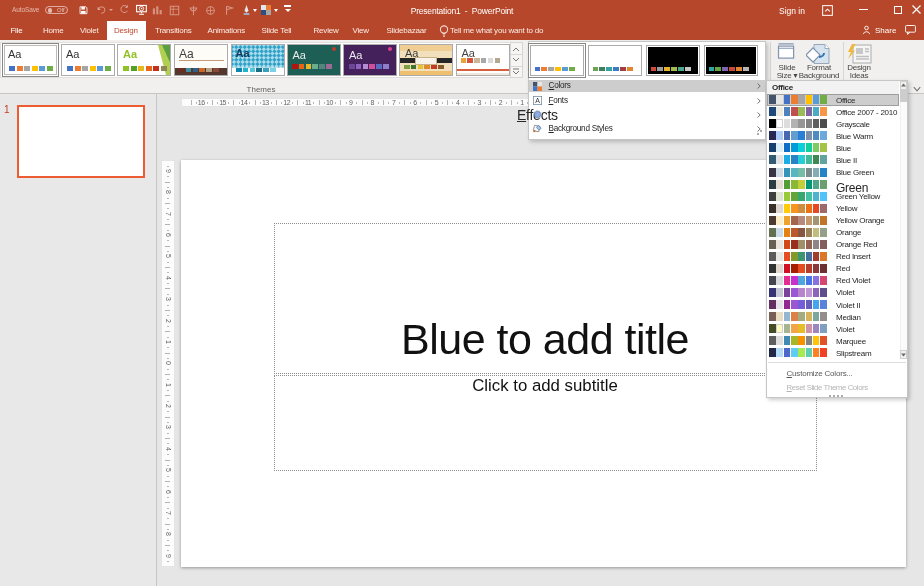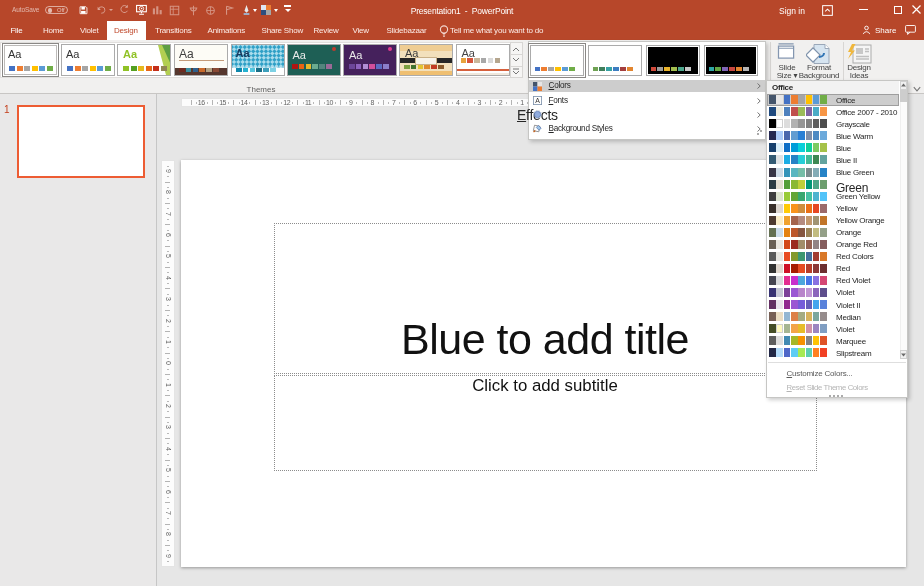--- a/index.html
+++ b/index.html
@@ -75,21 +75,21 @@
 <svg class="abs" style="left:912px;top:5px;" width="9" height="9" viewBox="0 0 9 9">
 <path d="M0.5 0.5 L8.5 8.5 M8.5 0.5 L0.5 8.5" stroke="#fff" stroke-width="1.2"></path>
   </svg>
 <div class="abs" style="left:0;top:20px;width:924px;height:20px;background:#B7472A;"></div>
 <div class="abs" style="left:106.5px;top:20.5px;width:39px;height:19.5px;background:#fff;"></div>
 <div class="abs" style="left:10.4px;top:26px;color:#fff;font-size:8px;letter-spacing:-0.2px;">File</div>
 <div class="abs" style="left:42.9px;top:26px;color:#FDEDE8;font-size:8px;letter-spacing:-0.2px;">Home</div>
 <div class="abs" style="left:79.9px;top:26px;color:#FDEDE8;font-size:8px;letter-spacing:-0.2px;">Violet</div>
 <div class="abs" style="left:155px;top:26px;color:#FDEDE8;font-size:8px;letter-spacing:-0.2px;">Transitions</div>
 <div class="abs" style="left:207.5px;top:26px;color:#FDEDE8;font-size:8px;letter-spacing:-0.2px;">Animations</div>
-<div class="abs" style="left:261.5px;top:26px;color:#FDEDE8;font-size:8px;letter-spacing:-0.2px;">Share Show</div>
+<div class="abs" style="left:261.5px;top:26px;color:#FDEDE8;font-size:8px;letter-spacing:-0.2px;">Slide Tell</div>
 <div class="abs" style="left:313.5px;top:26px;color:#FDEDE8;font-size:8px;letter-spacing:-0.2px;">Review</div>
 <div class="abs" style="left:352.5px;top:26px;color:#FDEDE8;font-size:8px;letter-spacing:-0.2px;">View</div>
 <div class="abs" style="left:386.5px;top:26px;color:#FDEDE8;font-size:8px;letter-spacing:-0.2px;">Slidebazaar</div>
 <div class="abs" style="left:114px;top:26px;color:#C0492C;font-size:8px;letter-spacing:-0.2px;">Design</div>
 <svg class="abs" style="left:439px;top:25px;" width="10" height="13" viewBox="0 0 10 13">
 <circle cx="5" cy="4.5" r="3.6" fill="none" stroke="#F3D8D0" stroke-width="1.1"></circle>
 <path d="M3.7 8.5h2.6M3.9 10h2.2M4.3 11.5h1.4" stroke="#F3D8D0" stroke-width="1"></path>
   </svg>
 <div class="abs" style="left:450px;top:26px;color:#FDEDE8;font-size:8px;letter-spacing:-0.2px;">Tell me what you want to do</div>
 <svg class="abs" style="left:862px;top:25px;" width="9" height="10" viewBox="0 0 11 11">
@@ -650,21 +650,21 @@
 <div class="abs" style="left:820.1px;top:239.8px;width:6.7px;height:9px;background:#855D5D;"></div>
 <div class="abs" style="left:836px;top:240.2px;color:#262626;font-size:8px;line-height:9px;letter-spacing:-0.25px;">Orange Red</div>
 <div class="abs" style="left:769.0px;top:251.8px;width:6.7px;height:9px;background:#5B5B5B;"></div>
 <div class="abs" style="left:776.3px;top:251.8px;width:6.7px;height:9px;background:#E8E7E2;"></div>
 <div class="abs" style="left:783.6px;top:251.8px;width:6.7px;height:9px;background:#E84C22;"></div>
 <div class="abs" style="left:790.9px;top:251.8px;width:6.7px;height:9px;background:#83992A;"></div>
 <div class="abs" style="left:798.2px;top:251.8px;width:6.7px;height:9px;background:#3C9770;"></div>
 <div class="abs" style="left:805.5px;top:251.8px;width:6.7px;height:9px;background:#44709D;"></div>
 <div class="abs" style="left:812.8px;top:251.8px;width:6.7px;height:9px;background:#A23C33;"></div>
 <div class="abs" style="left:820.1px;top:251.8px;width:6.7px;height:9px;background:#D97828;"></div>
-<div class="abs" style="left:836px;top:252.2px;color:#262626;font-size:8px;line-height:9px;letter-spacing:-0.25px;">Red Colors</div>
+<div class="abs" style="left:836px;top:252.2px;color:#262626;font-size:8px;line-height:9px;letter-spacing:-0.25px;">Red Insert</div>
 <div class="abs" style="left:769.0px;top:263.9px;width:6.7px;height:9px;background:#323232;"></div>
 <div class="abs" style="left:776.3px;top:263.9px;width:6.7px;height:9px;background:#E1D8CF;"></div>
 <div class="abs" style="left:783.6px;top:263.9px;width:6.7px;height:9px;background:#CE1126;"></div>
 <div class="abs" style="left:790.9px;top:263.9px;width:6.7px;height:9px;background:#A61D00;"></div>
 <div class="abs" style="left:798.2px;top:263.9px;width:6.7px;height:9px;background:#E54C22;"></div>
 <div class="abs" style="left:805.5px;top:263.9px;width:6.7px;height:9px;background:#B73D2A;"></div>
 <div class="abs" style="left:812.8px;top:263.9px;width:6.7px;height:9px;background:#8C3838;"></div>
 <div class="abs" style="left:820.1px;top:263.9px;width:6.7px;height:9px;background:#6D2F2F;"></div>
 <div class="abs" style="left:836px;top:264.3px;color:#262626;font-size:8px;line-height:9px;letter-spacing:-0.25px;">Red</div>
 <div class="abs" style="left:769.0px;top:275.9px;width:6.7px;height:9px;background:#454551;"></div>

